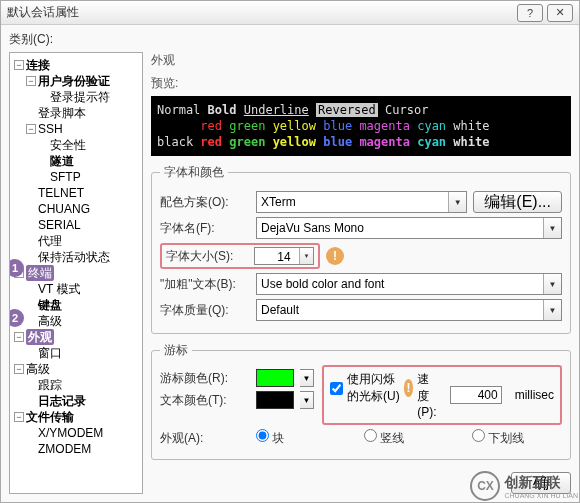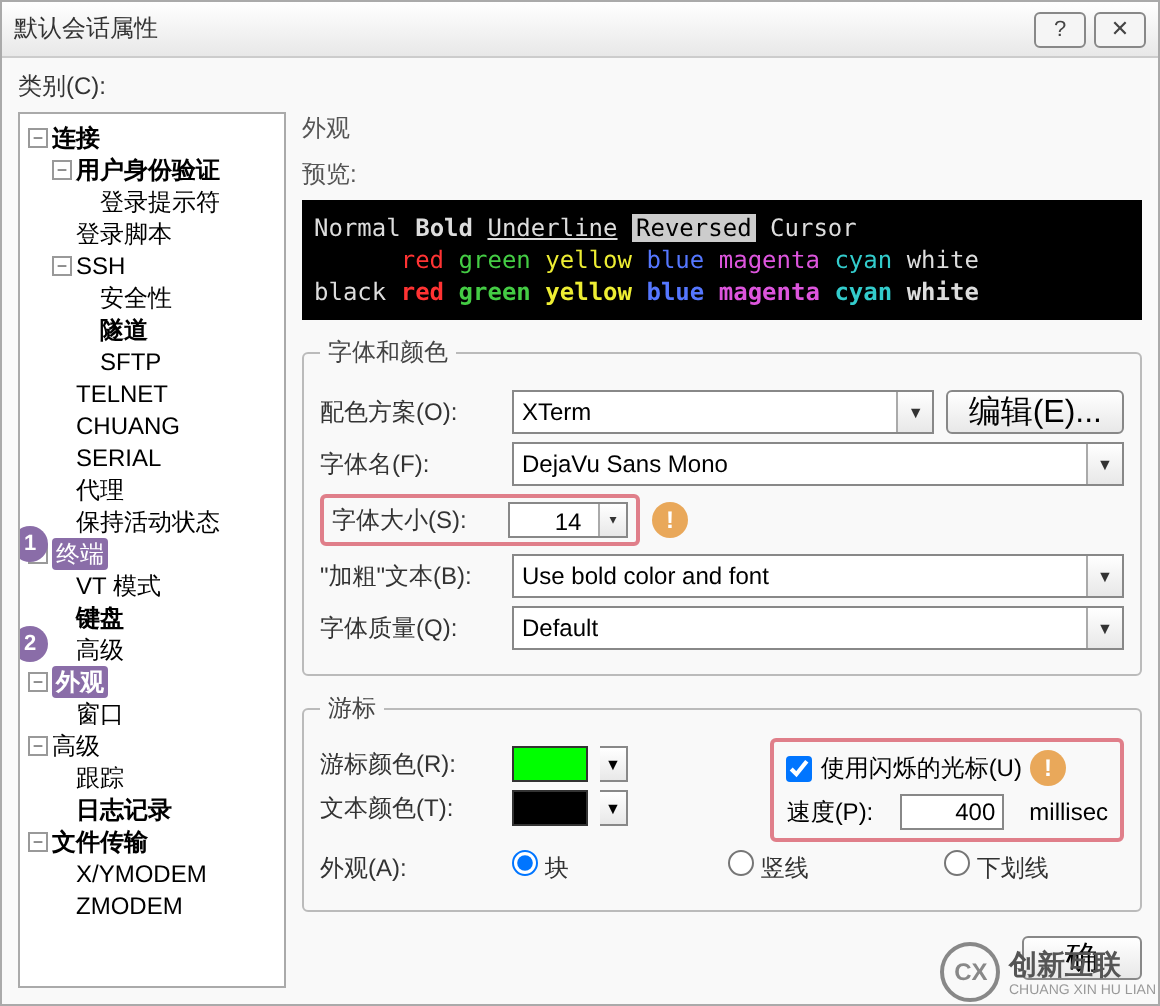--- a/index.html
+++ b/index.html
@@ -306,21 +306,21 @@
                 <label>游标颜色(R):</label>
                 <span class="color-swatch" style="background:#00ff00"></span>
                   <span class="swatch-arrow">▼</span>
               </div>
               <div class="form-row">
                 <label>文本颜色(T):</label>
                 <span class="color-swatch" style="background:#000"></span>
                   <span class="swatch-arrow">▼</span>
               </div>
             </div>
-            <div class="hl" style="flex-direction:column; align-items:flex-start; gap:4px; padding:4px 6px">
+            <div class="hl" style="flex-direction:row; align-items:flex-start; gap:4px; padding:4px 6px">
               <div style="display:flex; align-items:center; gap:4px">
                 <input type="checkbox" checked="" style="">
                 <span>使用闪烁的光标(U)</span>
                 <span class="warn">!</span>
               </div>
               <div style="display:flex; align-items:center; gap:13px">
                 <span>速度(P):</span>
                 <input class="txtin" value="400" style="">
                 <span>millisec</span>
               </div>

